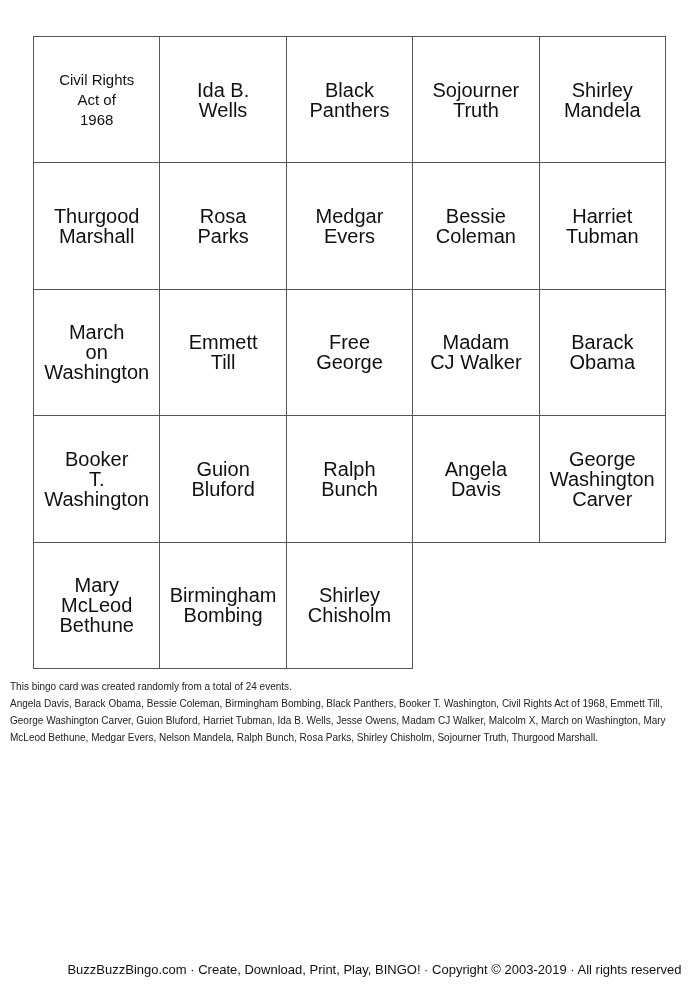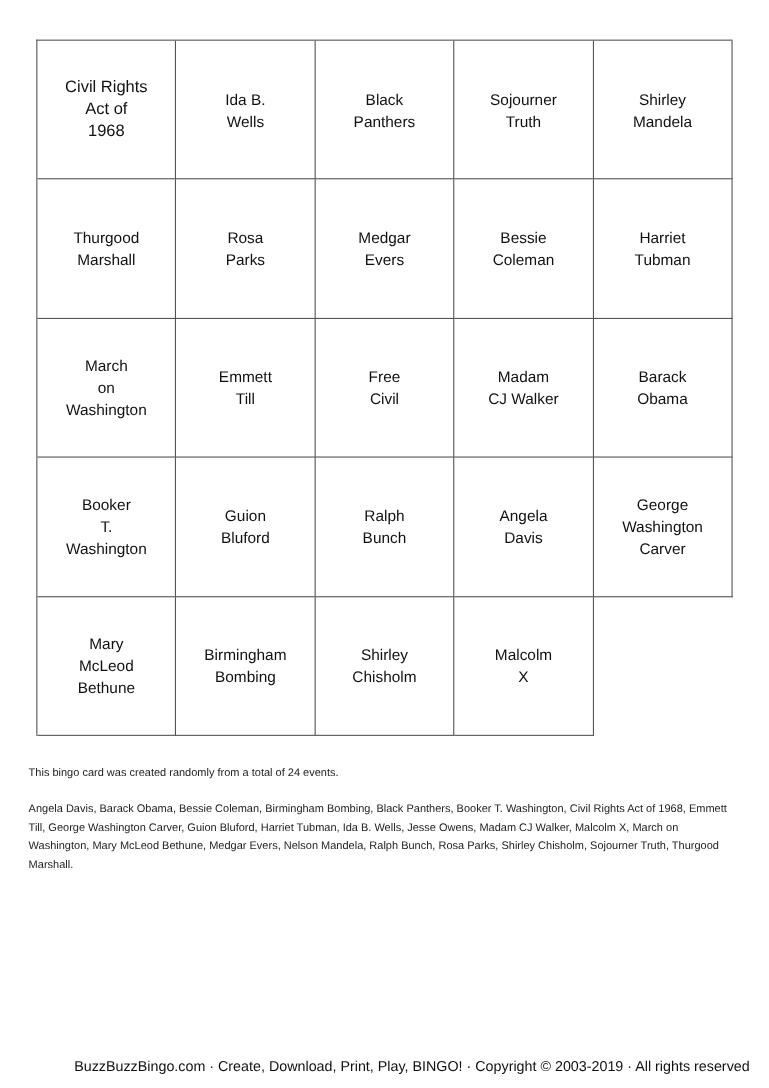--- a/index.html
+++ b/index.html
@@ -15,31 +15,31 @@
     grid-template-rows: repeat(5, 1fr);
     border-top: 1px solid #555555;
     border-left: 1px solid #555555;
     box-sizing: border-box;
   }
   .cell {
     border-right: 1px solid #555555;
     border-bottom: 1px solid #555555;
     display: flex; align-items: center; justify-content: center;
     text-align: center;
-    font-size: 14px; line-height: 20px;
+    font-size: 20px; line-height: 20px;
     padding: 0 4px;
     box-sizing: border-box;
   }
   .cell.small { font-size: 15px; line-height: 20px; }
   .cell span { white-space: pre-line; display: block; }
   .note {
     position: absolute; left: 10px; top: 678px; width: 680px;
     font-size: 10px; line-height: 17px; color: #222222;
   }
-  .note p { margin: 16px; }
+  .note p { margin: 0; }
   .footer {
     position: absolute; left: 0; top: 962px; width: 699px;
     text-align: center; font-size: 13px; color: #111111; padding-left: 25px;
   }
 </style>
 </head>
 <body>
 
 <div class="card">
   <div class="cell small">
@@ -89,21 +89,21 @@
       <span>March
 on
 Washington</span>
     </div>
   <div class="cell">
       <span>Emmett
 Till</span>
     </div>
   <div class="cell">
       <span>Free
-Civil</span>
+George</span>
     </div>
   <div class="cell">
       <span>Madam
 CJ Walker</span>
     </div>
   <div class="cell">
       <span>Barack
 Obama</span>
     </div>
 
@@ -136,24 +136,20 @@
 Bethune</span>
     </div>
   <div class="cell">
       <span>Birmingham
 Bombing</span>
     </div>
   <div class="cell">
       <span>Shirley
 Chisholm</span>
     </div>
-  <div class="cell">
-      <span>Malcolm
-X</span>
-    </div>
 </div>
 
 <div class="note">
   <p>This bingo card was created randomly from a total of 24 events.</p>
   <p>Angela Davis, Barack Obama, Bessie Coleman, Birmingham Bombing, Black Panthers, Booker T. Washington, Civil Rights Act of 1968, Emmett Till, George Washington Carver, Guion Bluford, Harriet Tubman, Ida B. Wells, Jesse Owens, Madam CJ Walker, Malcolm X, March on Washington, Mary McLeod Bethune, Medgar Evers, Nelson Mandela, Ralph Bunch, Rosa Parks, Shirley Chisholm, Sojourner Truth, Thurgood Marshall.</p>
 </div>
 
 <div class="footer">BuzzBuzzBingo.com · Create, Download, Print, Play, BINGO! · Copyright © 2003-2019 · All rights reserved</div>
 
 </body></html>

